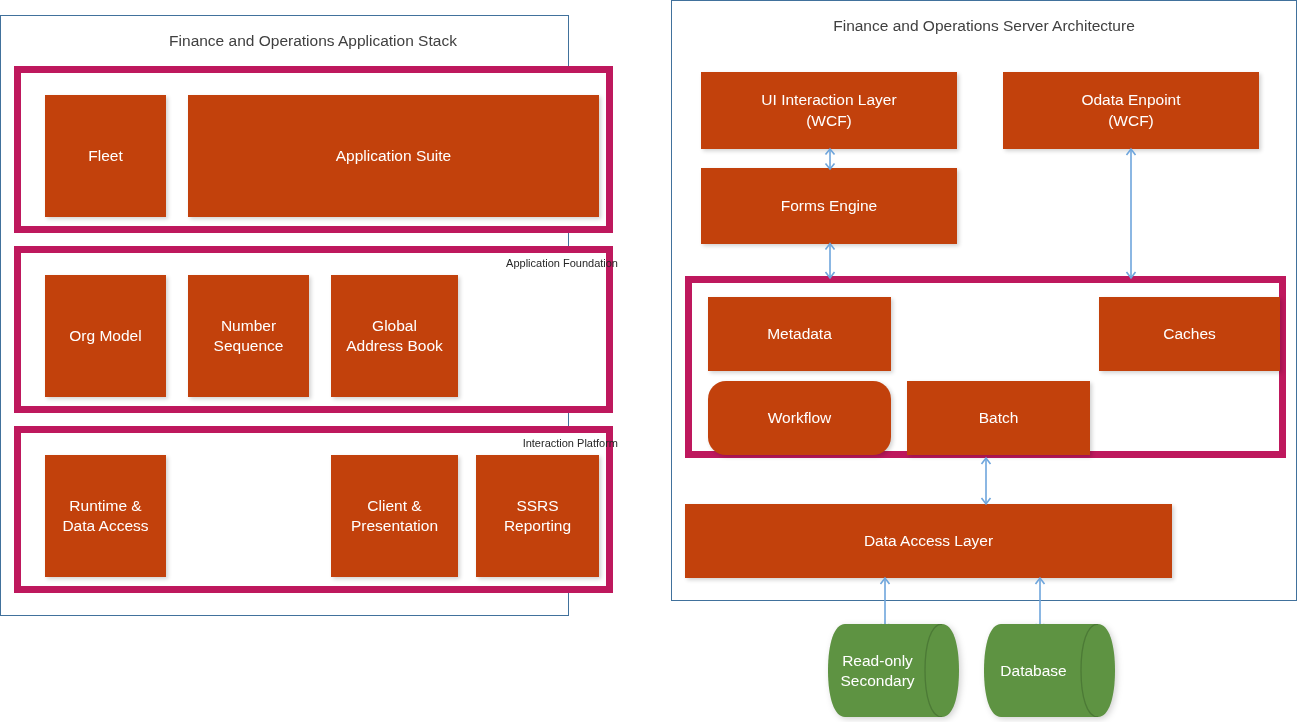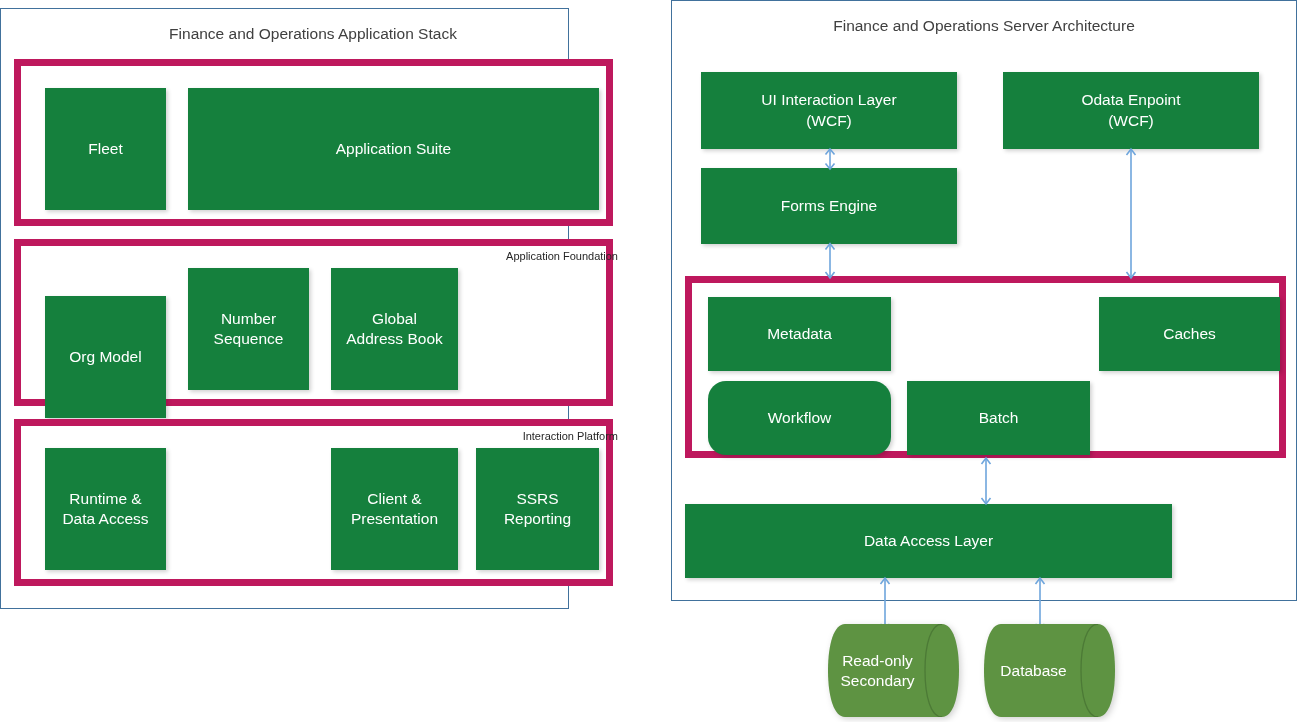--- a/index.html
+++ b/index.html
@@ -26,21 +26,21 @@
   }
 
   
   .group {
     border: 7px solid #be185d;
     background: #ffffff;
   }
 
   
   .gbox {
-    background: #15803d;
+    background: #c2410c;
     box-shadow: 2px 2px 4px rgba(0,0,0,0.18);
     display: flex;
     align-items: center;
     justify-content: center;
     text-align: center;
     color: #ffffff;
     font-size: 15.5px;
     line-height: 1.32;
     padding: 2px 4px;
     white-space: pre-line;
@@ -84,32 +84,32 @@
     white-space: pre-line;
     left: 0; right: 0;
     top: 50%;
     transform: translateY(-50%);
     pointer-events: none;
   }
 </style>
 </head>
 <body>
 
-<div class="abs panel" style="left:0px; top:8px; width:569px; height:601px;text-decoration:underline;">
+<div class="abs panel" style="left:0px; top:15px; width:569px; height:601px;text-decoration:underline;">
 
   <div class="abs panel-title" style="left:0px; top:16px; width:624px;">Finance and Operations Application Stack</div>
 
   <div class="abs group" style="left:13px; top:50px; width:599px; height:167px;">
     <div class="abs gbox" style="left:24px; top:22px; width:121px; height:122px;">Fleet</div>
     <div class="abs gbox" style="left:167px; top:22px; width:411px; height:122px;">Application Suite</div>
   </div>
 
   <div class="abs group" style="left:13px; top:230px; width:599px; height:167px;">
     <div class="abs group-caption" style="left:0px; top:4px; width:597px;">Application Foundation</div>
-    <div class="abs gbox" style="left:24px; top:22px; width:121px; height:122px;margin-top:28px;">Org Model</div>
+    <div class="abs gbox" style="left:24px; top:22px; width:121px; height:122px;">Org Model</div>
     <div class="abs gbox" style="left:167px; top:22px; width:121px; height:122px;">Number
 Sequence</div>
     <div class="abs gbox" style="left:310px; top:22px; width:127px; height:122px;">Global
 Address Book</div>
   </div>
 
   <div class="abs group" style="left:13px; top:410px; width:599px; height:167px;">
     <div class="abs group-caption" style="left:0px; top:4px; width:597px;">Interaction Platform</div>
     <div class="abs gbox" style="left:24px; top:22px; width:121px; height:122px;">Runtime &amp;
 Data Access</div>

